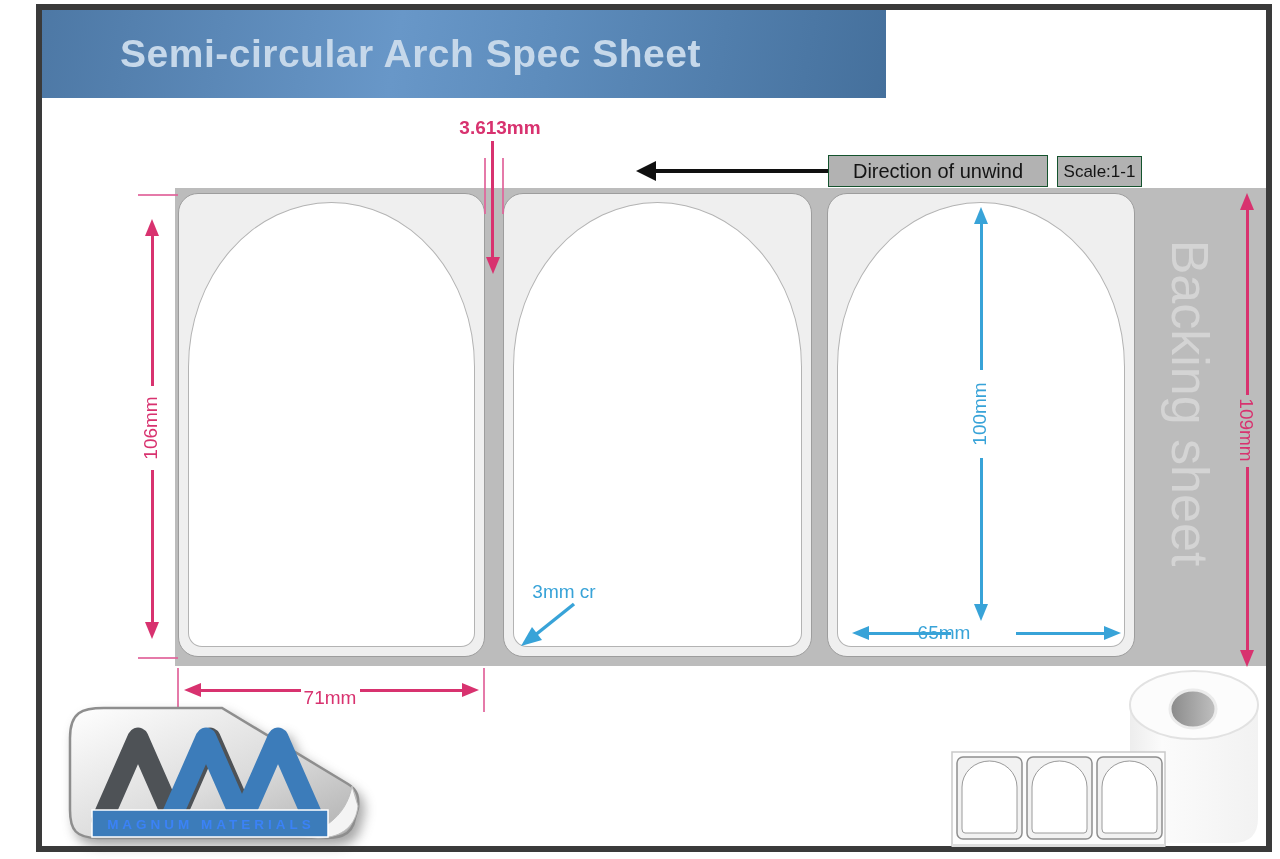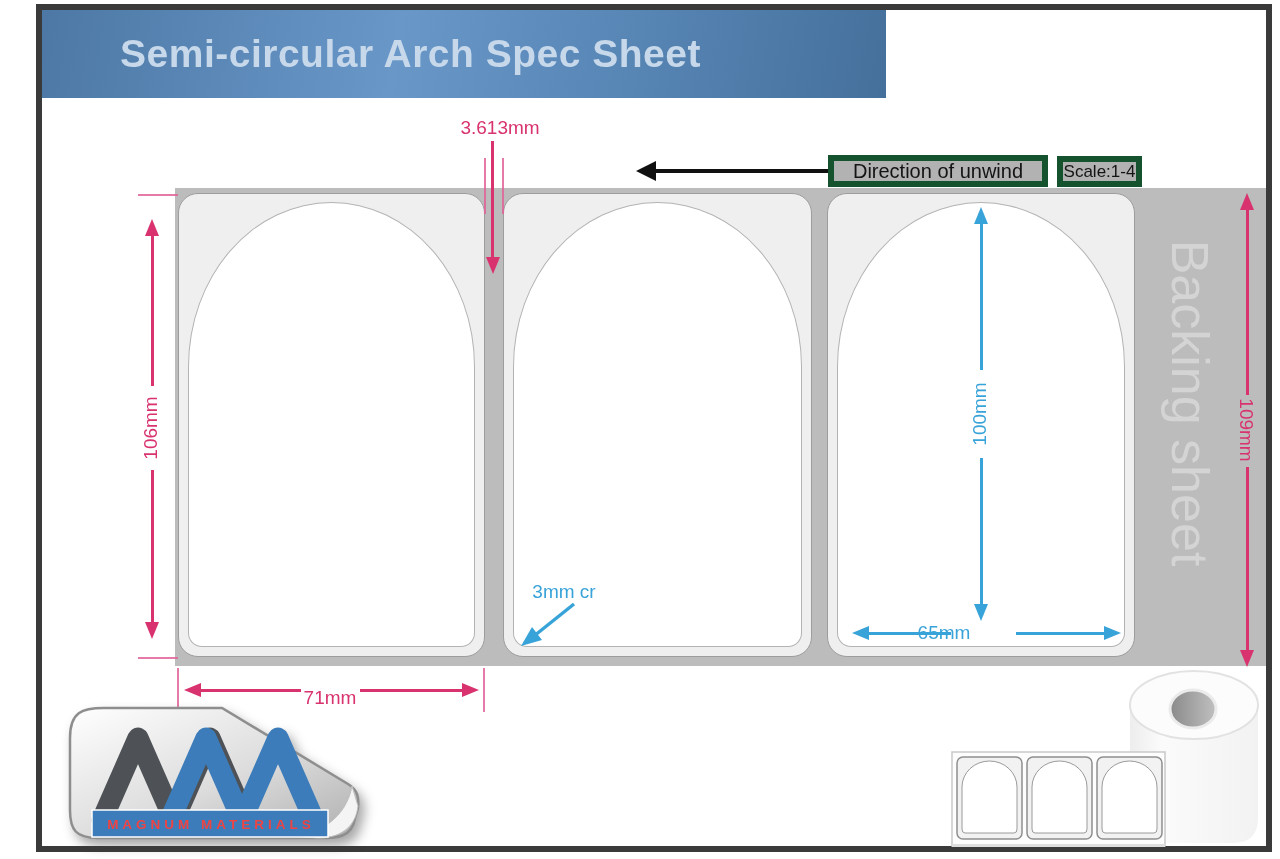--- a/index.html
+++ b/index.html
@@ -39,32 +39,32 @@
   .ah-right{border-width:7px 0 7px 17px;border-left-color:#d8326f;}
   .blue.ah-up{border-bottom-color:#38a3d8;}
   .blue.ah-down{border-top-color:#38a3d8;}
   .blue.ah-left{border-right-color:#38a3d8;}
   .blue.ah-right{border-left-color:#38a3d8;}
   .ext{background:#e0639a;opacity:.85;}
 
   
   .unwind-line{left:655px;top:169px;width:173px;height:4px;background:#101010;}
   .unwind-head{left:636px;top:161px;border-width:10px 20px 10px 0;border-right-color:#101010;}
-  .graybox{background:#b2b2b2;border:6px solid #14532d;box-sizing:border-box;
+  .graybox{background:#b2b2b2;border:1px solid #14532d;box-sizing:border-box;
     display:flex;align-items:center;justify-content:center;color:#141414;}
   .dir-box{left:828px;top:155px;width:220px;height:32px;font-size:20px;}
   .scale-box{left:1057px;top:156px;width:85px;height:31px;font-size:17px;}
 
   .backing-label{left:1190px;top:403px;font-size:52px;color:#d4d4d4;white-space:nowrap;}
 
   
   .logo-wrap{left:52px;top:698px;width:330px;height:150px;}
   .logo-wrap svg{filter:drop-shadow(5px 7px 6px rgba(60,60,60,.45));}
   .logo-text{left:44px;top:114px;width:230px;height:26px;line-height:26px;text-align:center;
-    font-size:13.5px;letter-spacing:4px;color:#ef4444;font-weight:bold;}
+    font-size:13.5px;letter-spacing:4px;color:#3b82f6;font-weight:bold;}
 </style>
 </head>
 <body>
 
 <div id="stage">
 
   <div class="abs frame"></div>
 
   <div class="abs banner">
     <h1>Semi-circular Arch Spec Sheet</h1>
@@ -76,21 +76,21 @@
   </div>
   <div class="abs slot" style="left:503px;width:309px;">
     <div class="arch"></div>
   </div>
   <div class="abs slot" style="left:827px;width:308px;">
     <div class="arch"></div>
   </div>
 
   <div class="abs backing-label rot-cw">Backing sheet</div>
 
-  <div class="abs dtext" style="left:500px;top:128px;">3.613mm</div>
+  <div class="abs dtext" style="left:500px;top:128px;font-weight:bold;">3.613mm</div>
   <div class="abs ext" style="left:484px;top:158px;width:1.5px;height:56px;"></div>
   <div class="abs ext" style="left:502px;top:158px;width:1.5px;height:56px;"></div>
   <div class="abs dline" style="left:491px;top:141px;width:3px;height:116px;"></div>
   <div class="abs ah ah-down" style="left:485.5px;top:257px;"></div>
 
   <div class="abs ext" style="left:138px;top:194px;width:40px;height:1.5px;"></div>
   <div class="abs ext" style="left:138px;top:657px;width:40px;height:1.5px;"></div>
   <div class="abs ah ah-up" style="left:145px;top:219px;"></div>
   <div class="abs dline" style="left:150.5px;top:235px;width:3px;height:151px;"></div>
   <div class="abs dtext rot-ccw" style="left:151px;top:428px;">106mm</div>
@@ -125,21 +125,21 @@
 
   <div class="abs dtext dtext-blue" style="left:564px;top:592px;">3mm cr</div>
   <svg class="abs" style="left:512px;top:598px;" width="70" height="52" viewBox="0 0 70 52">
     <line x1="62" y1="6" x2="22" y2="38" stroke="#38a3d8" stroke-width="3.5"></line>
     <polygon points="9,48 30,42 20,29" fill="#38a3d8"></polygon>
   </svg>
 
   <div class="abs unwind-line"></div>
   <div class="abs ah unwind-head"></div>
   <div class="abs graybox dir-box">Direction of unwind</div>
-  <div class="abs graybox scale-box">Scale:1-4</div>
+  <div class="abs graybox scale-box">Scale:1-1</div>
 
   <div class="abs logo-wrap">
     <svg width="330" height="150" viewBox="0 0 330 150">
       <defs>
         <linearGradient id="lgGrad" x1="0" y1="0" x2="1" y2="1">
           <stop offset="0" stop-color="#ffffff"></stop>
           <stop offset=".55" stop-color="#dcdcdc"></stop>
           <stop offset="1" stop-color="#aeaeae"></stop>
         </linearGradient>
       </defs>

